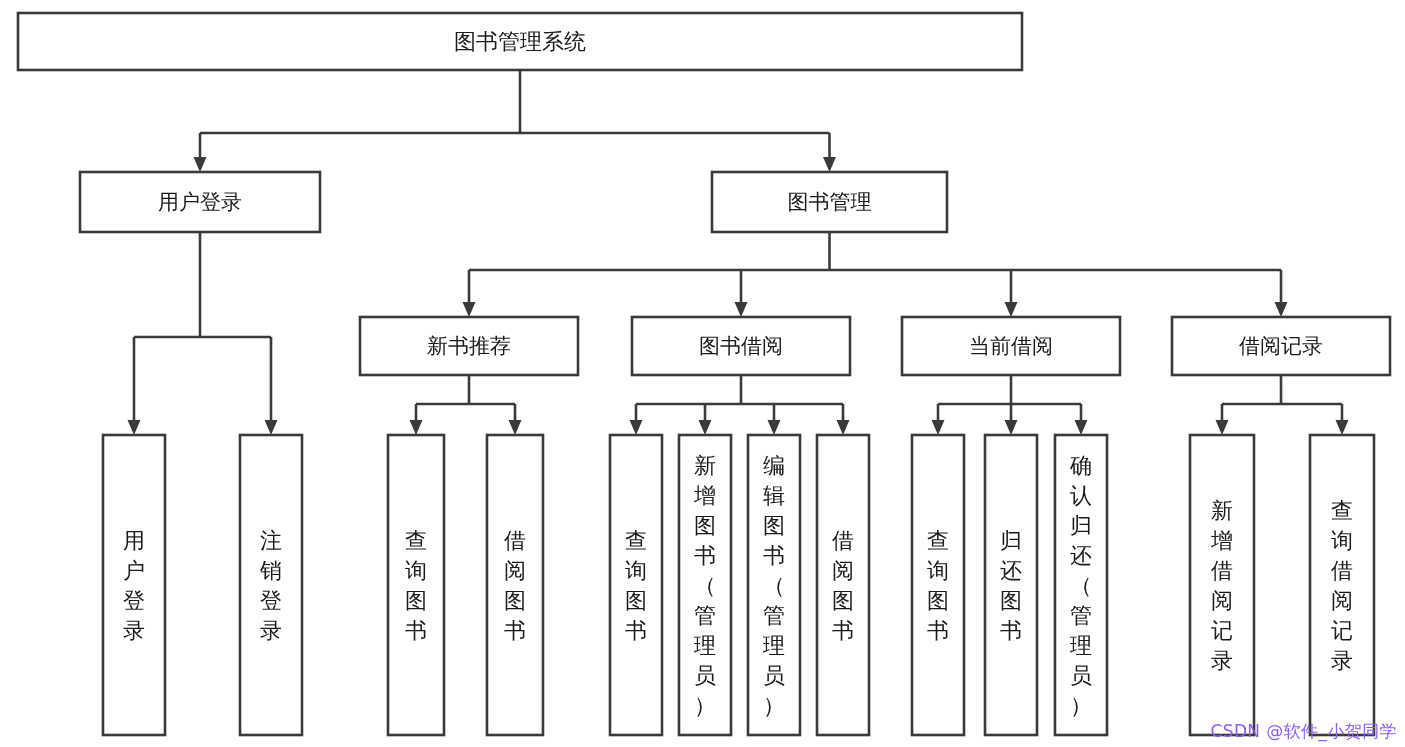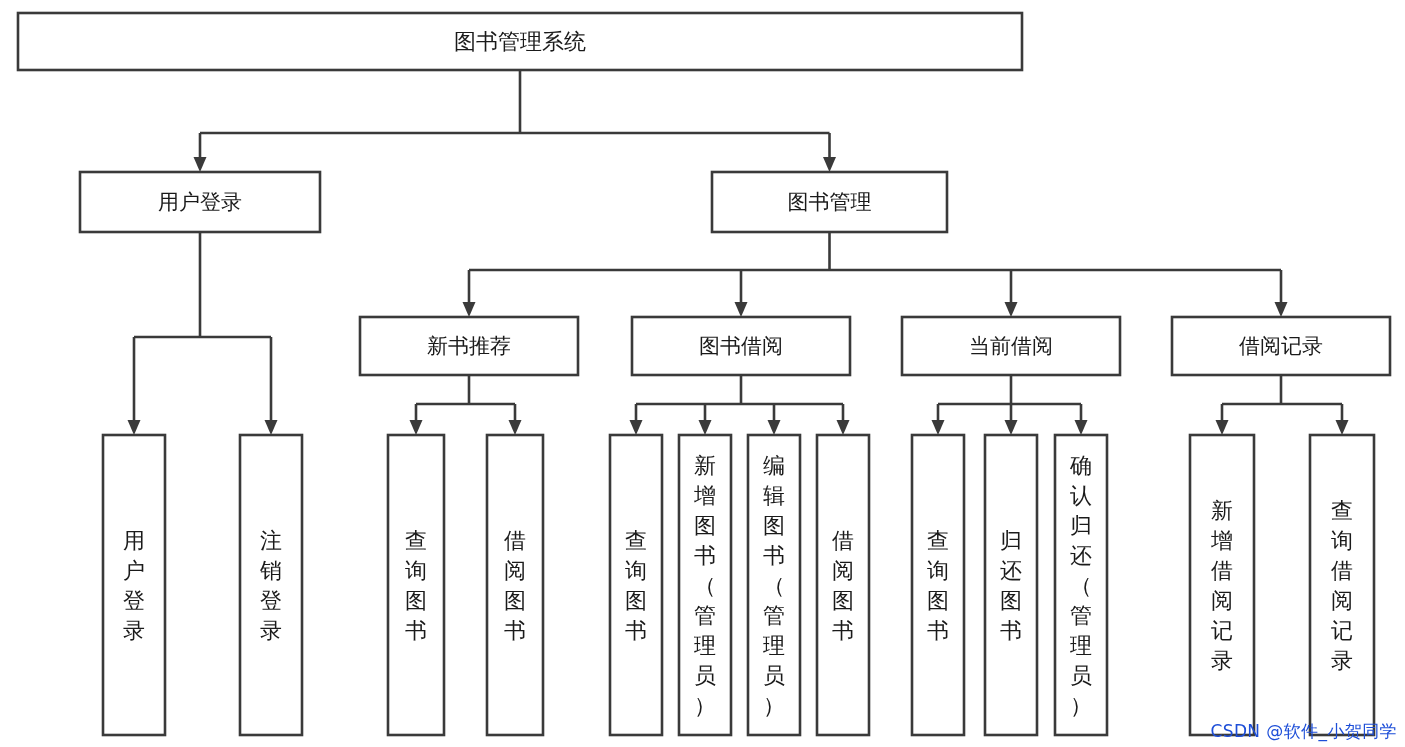--- a/index.html
+++ b/index.html
@@ -56,21 +56,21 @@
     font-size: 22px;
     fill: #1a1a1a;
     text-anchor: middle;
   }
   .watermark {
     position: absolute;
     right: 8px;
     bottom: 4px;
     font-family: "DejaVu Sans", "Liberation Sans", sans-serif;
     font-size: 17px;
-    color: #1d4ed8;
+    color: #8b5cf6;
     white-space: nowrap;
     letter-spacing: 0.4px;
     pointer-events: none;
   }
 </style>
 </head>
 <body>
 
 <div id="diagram-root">
   <svg class="tree-canvas" id="tree-canvas" viewBox="0 0 1405 747" xmlns="http://www.w3.org/2000/svg">

